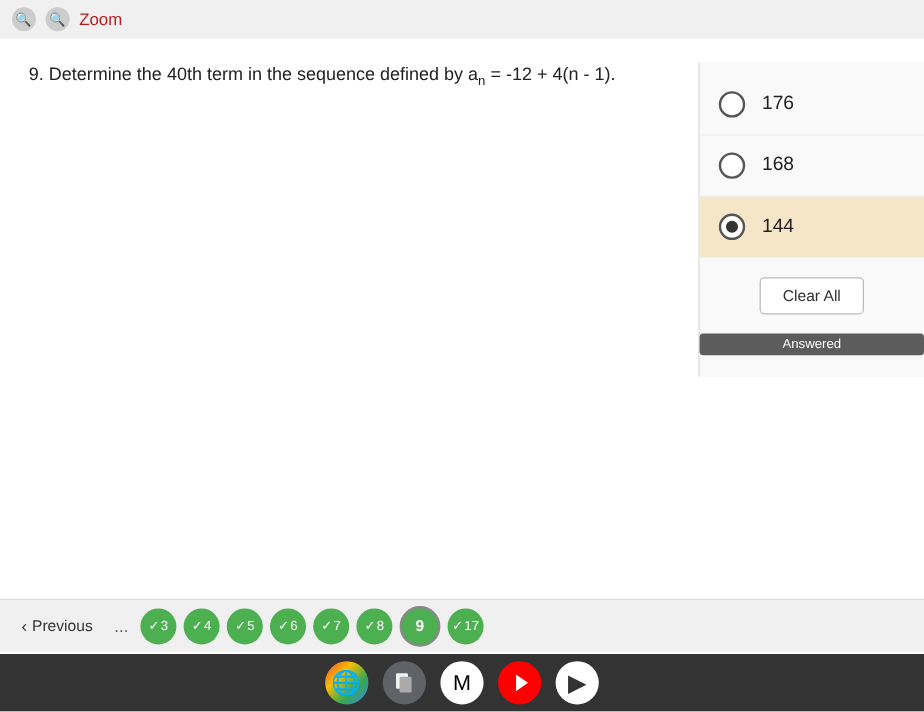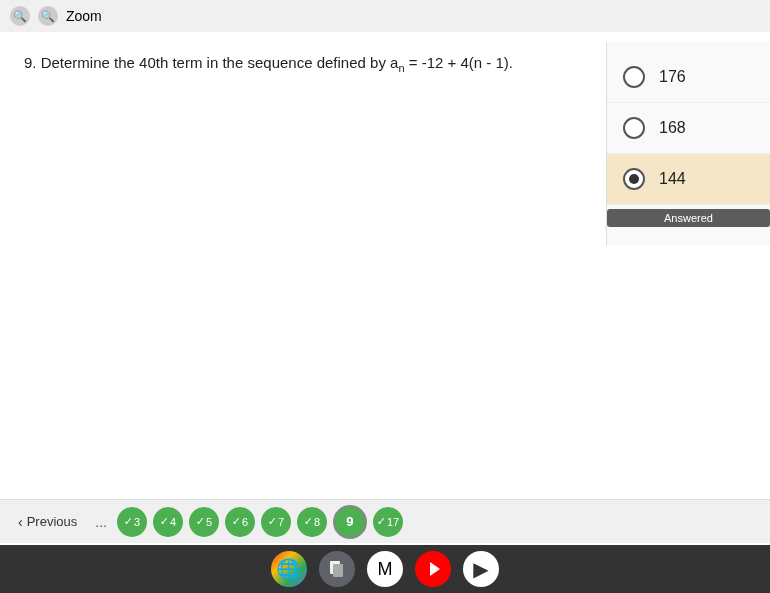--- a/index.html
+++ b/index.html
@@ -22,21 +22,21 @@
       gap: 8px;
     }
     .top-bar-icon {
       width: 20px; height: 20px;
       border-radius: 50%;
       background: #ccc;
       display: flex; align-items: center; justify-content: center;
       font-size: 11px; color: #555;
     }
     .zoom-label {
-      font-size: 14px; color: #000000; font-weight: 500;
+      font-size: 14px; color: #b91c1c; font-weight: 500;
     }
 
     
     .main-content {
       background: #ffffff;
       margin: 0 0;
       padding: 20px 24px;
       min-height: 520px;
       position: relative;
     }
@@ -48,22 +48,22 @@
       line-height: 1.5;
     }
     .question-text sub {
       font-size: 11px;
     }
 
     
     .answer-panel {
       position: absolute;
       right: 0;
-      top: 10px;
-      width: 164px;
+      top: 20px;
+      width: 188px;
       background: #f9f9f9;
       border-left: 1px solid #ddd;
       padding: 10px 0;
     }
 
     .answer-option {
       display: flex;
       align-items: center;
       padding: 14px 16px;
       gap: 14px;
@@ -240,20 +240,21 @@
     </div>
 
     <div class="answer-option selected">
       <div class="radio-outer selected-radio">
         <div class="radio-inner"></div>
       </div>
       <span class="answer-value">144</span>
     </div>
 
 
+    <button class="clear-all-btn">Clear All</button>
 
     <div class="answered-badge">Answered</div>
 
   </div>
 
 </div>
 
 <div class="bottom-nav">
 
   <div class="prev-btn">

